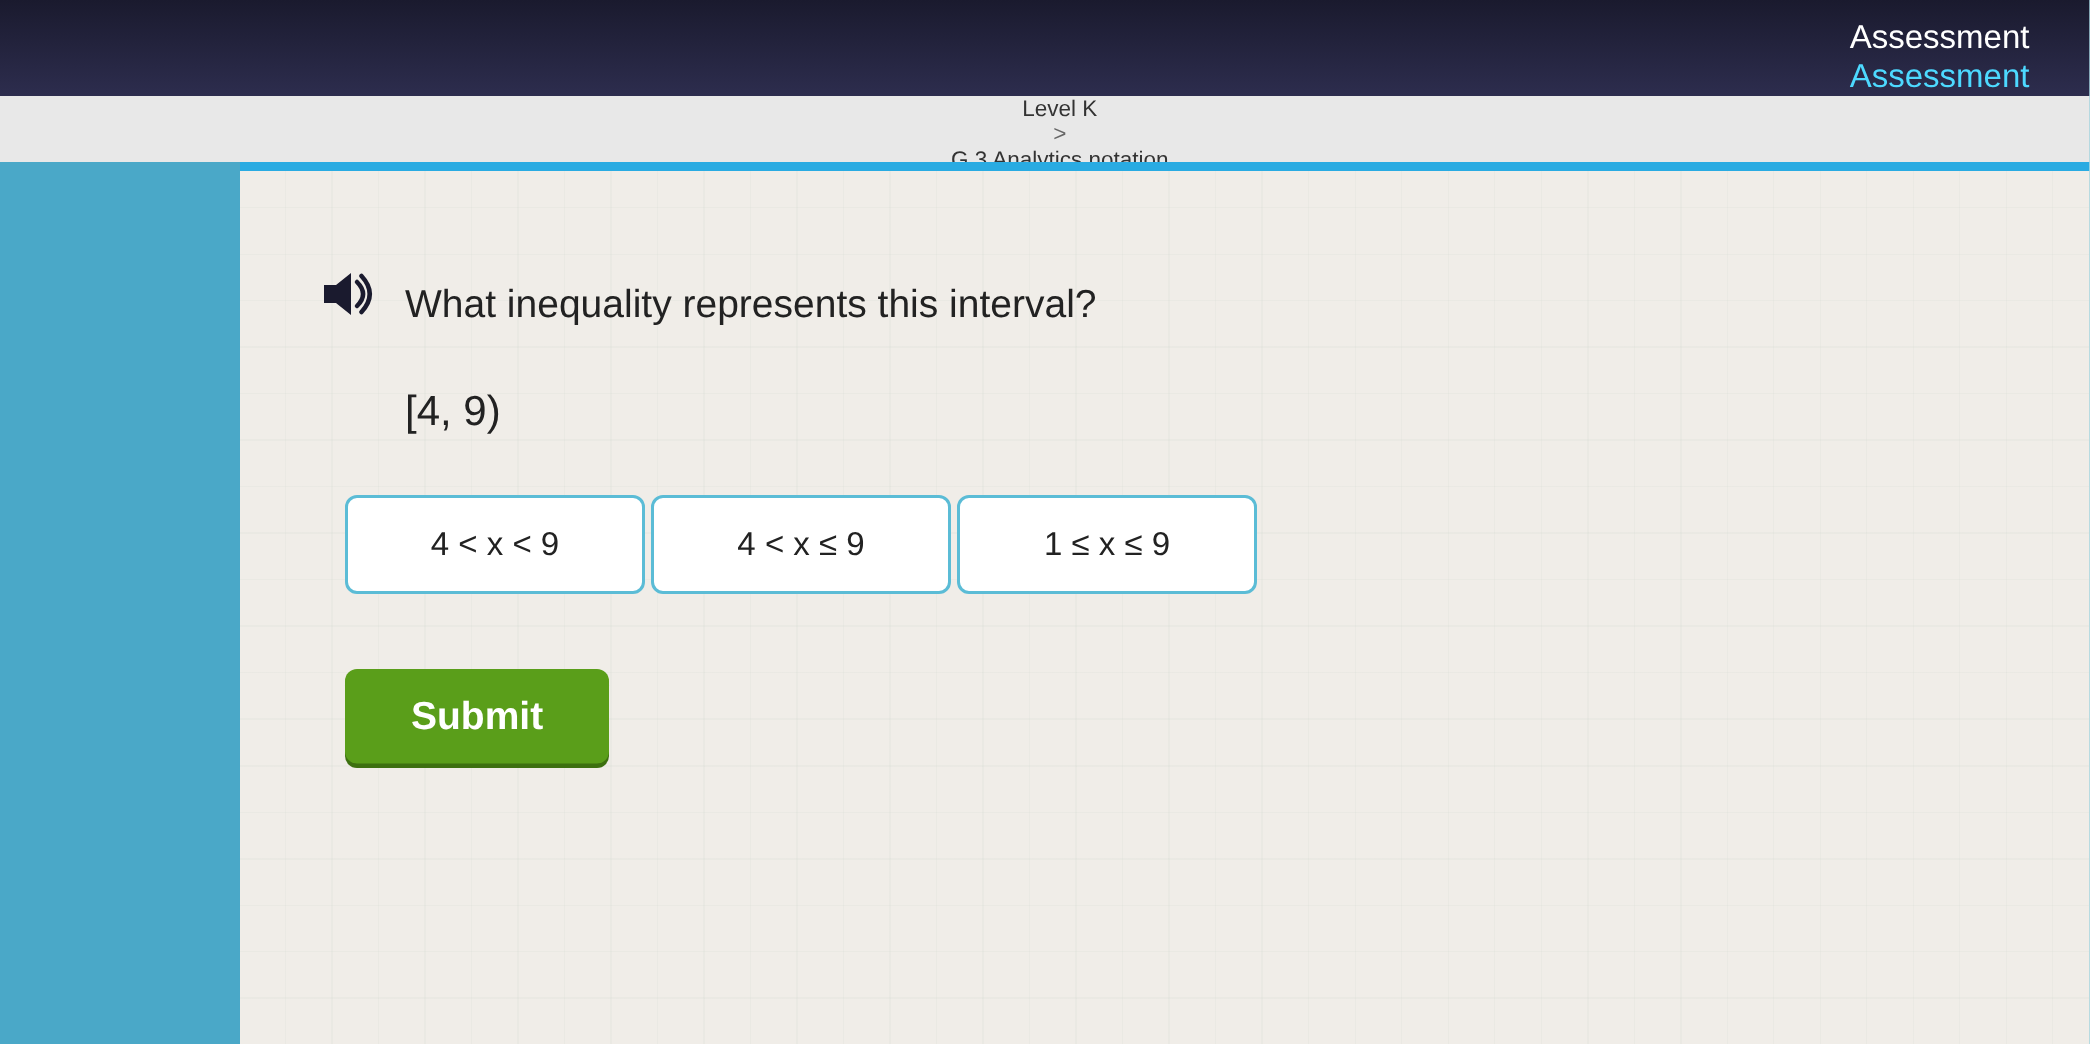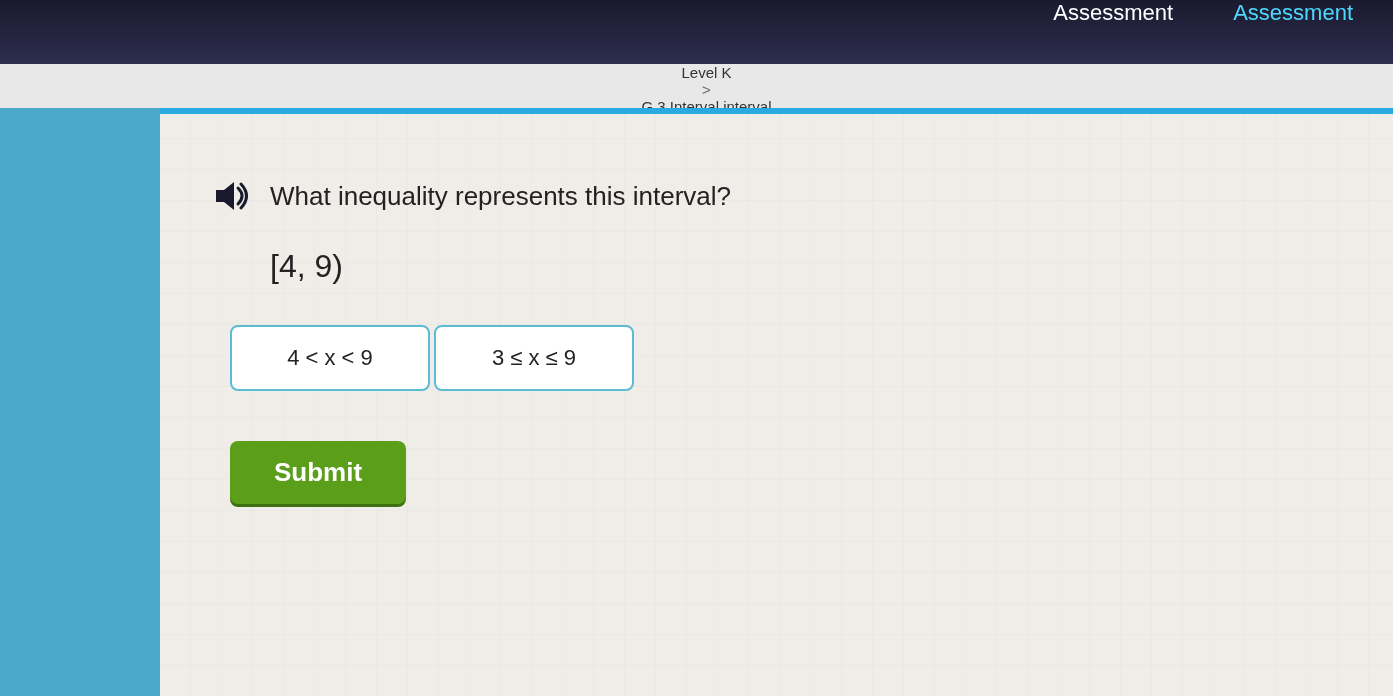--- a/index.html
+++ b/index.html
@@ -15,23 +15,24 @@
 
     
     .top-nav {
       position: absolute;
       top: 0;
       left: 0;
       width: 100%;
       height: 64px;
       background: linear-gradient(180deg, #1a1a2e 0%, #2d2d4e 100%);
       display: flex;
-      align-items: flex-start;
+      align-items: flex-end;
       justify-content: flex-end;
       padding-right: 40px;
+      flex-direction: column;
     }
 
     .nav-item {
       color: #fff;
       font-size: 22px;
       font-weight: 500;
       margin-left: 60px;
       cursor: pointer;
     }
 
@@ -80,22 +81,22 @@
       background-image:
         repeating-linear-gradient(0deg, transparent, transparent 30px, rgba(200,210,200,0.15) 30px, rgba(200,210,200,0.15) 31px),
         repeating-linear-gradient(90deg, transparent, transparent 30px, rgba(200,210,200,0.15) 30px, rgba(200,210,200,0.15) 31px);
       border-top: 6px solid #29abe2;
       padding: 60px 50px 40px 50px;
     }
 
     
     .question-row {
       display: flex;
-      align-items: center;
-      margin-bottom: 30px;
+      align-items: flex-end;
+      margin-bottom: 40px;
     }
 
     .sound-icon {
       width: 44px;
       height: 44px;
       margin-right: 16px;
       display: flex;
       align-items: center;
       justify-content: center;
       cursor: pointer;
@@ -108,21 +109,21 @@
     }
 
     .question-text {
       font-size: 26px;
       font-weight: 500;
       color: #222;
     }
 
     
     .interval-display {
-      font-size: 32px;
+      font-size: 28px;
       font-weight: 400;
       color: #222;
       margin-left: 60px;
       margin-bottom: 40px;
     }
 
     
     .choices-row {
       display: flex;
       gap: 4px;
@@ -171,21 +172,21 @@
 <body>
 
 <div class="top-nav">
   <span class="nav-item">Assessment</span>
   <span class="nav-item active">Assessment</span>
 </div>
 
 <div class="breadcrumb-bar">
   <span>Level K</span>
   <span class="chevron">&gt;</span>
-  <span>G.3 Interval interval</span>
+  <span>G.3 Analytics notation</span>
   <span class="pdn-badge">PDN</span>
 </div>
 
 <div class="left-sidebar"></div>
 
 <div class="main-card">
 
   
   <div class="question-row">
     <div class="sound-icon">
@@ -198,19 +199,20 @@
     </div>
     <span class="question-text">What inequality represents this interval?</span>
   </div>
 
   
   <div class="interval-display">[4, 9)</div>
 
   
   <div class="choices-row">
     <button class="choice-btn">4 &lt; x &lt; 9</button>
-    <button class="choice-btn">3 ≤ x ≤ 9</button>
+    <button class="choice-btn">4 &lt; x ≤ 9</button>
+    <button class="choice-btn">1 ≤ x ≤ 9</button>
   </div>
 
   
   <button class="submit-btn">Submit</button>
 
 </div>
 
 </body></html>

